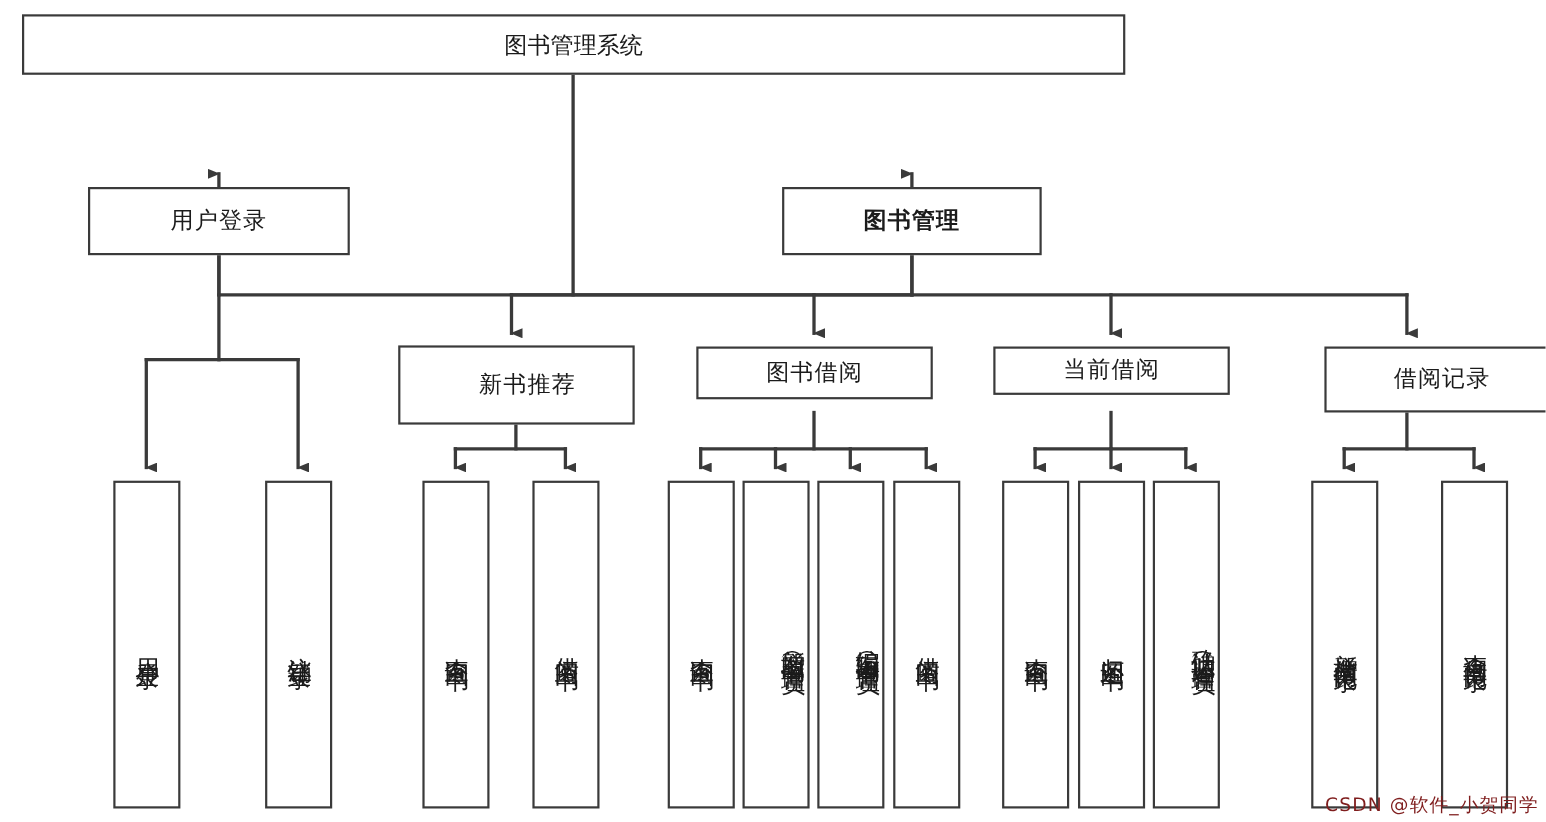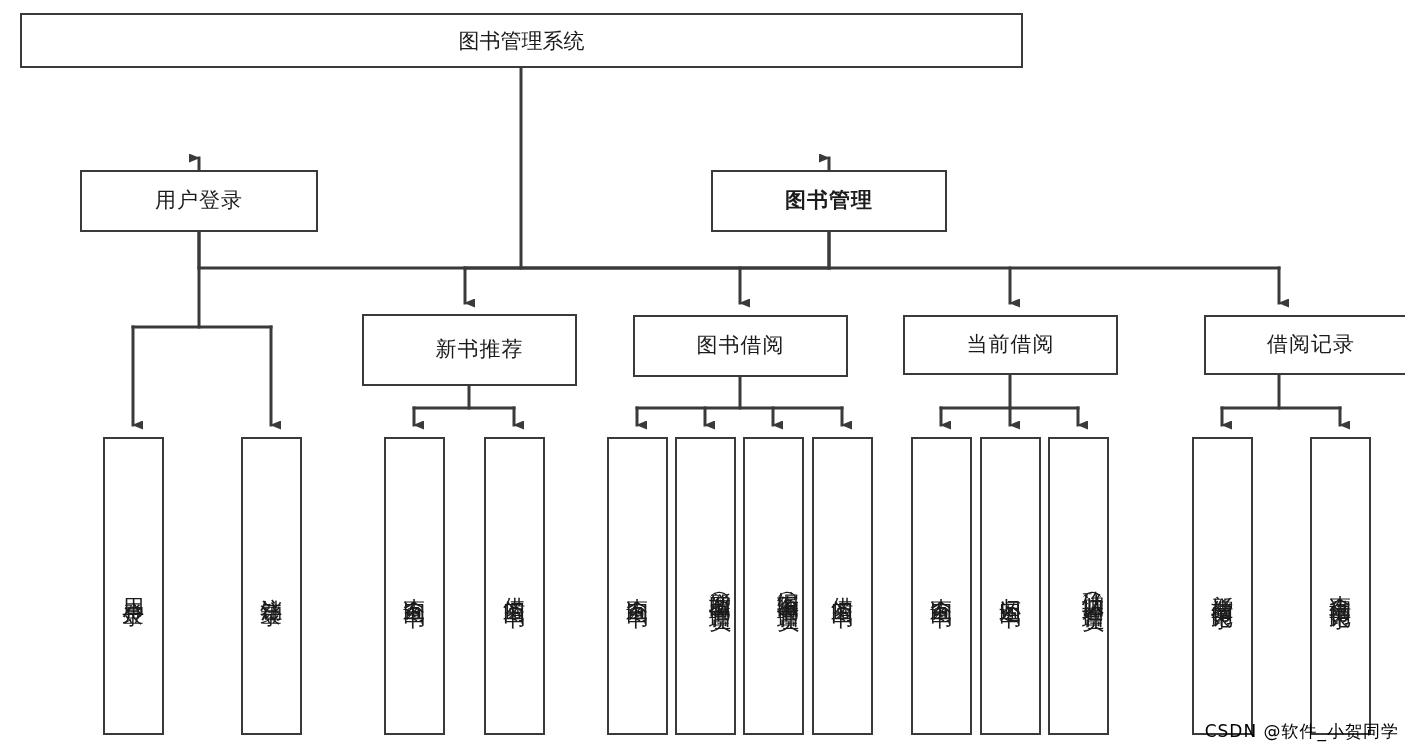--- a/index.html
+++ b/index.html
@@ -9,21 +9,21 @@
   svg#wires{position:absolute;left:0;top:0;width:1405px;height:747px;}
   .node{position:absolute;box-sizing:border-box;background:#ffffff;
         border:2px solid #3a3a3a;display:flex;align-items:center;
         justify-content:center;color:#1b1b1b;}
   .node.h{font-size:21px;letter-spacing:1px;line-height:1.1;}
   .node.root{font-size:21px;}
   .node.leaf{writing-mode:vertical-rl;text-orientation:upright;
              font-size:22px;letter-spacing:3px;line-height:1.25;
              padding:10px 0;align-items:flex-start;justify-content:center;}
   .node.leaf.mid{align-items:center;}
-  .wm{position:absolute;right:6px;bottom:4px;font-size:17px;color:#000000;
+  .wm{position:absolute;right:6px;bottom:4px;font-size:17px;color:#7f1d1d;
       letter-spacing:1px;white-space:nowrap;}
 </style>
 </head>
 <body>
 
 <div id="stage">
 
   <svg id="wires" viewBox="0 0 1405 747" xmlns="http://www.w3.org/2000/svg">
     <defs>
       <marker id="arw" markerWidth="9" markerHeight="11" refX="4.5" refY="10" orient="auto" markerUnits="userSpaceOnUse">
@@ -75,22 +75,22 @@
       <path d="M1340,408 L1340,425" marker-end="url(#arw)"></path>
     </g>
   </svg>
 
   <div class="node root" style="left:20px;top:13px;width:1003px;height:55px;">图书管理系统</div>
 
   <div class="node h" style="left:80px;top:170px;width:238px;height:62px;">用户登录</div>
   <div class="node h" style="left:711px;top:170px;width:236px;height:62px;font-weight:bold;">图书管理</div>
 
   <div class="node h" style="left:362px;top:314px;width:215px;height:72px;padding-left:20px;">新书推荐</div>
-  <div class="node h" style="left:633px;top:315px;width:215px;height:62px;">图书借阅</div>
-  <div class="node h" style="left:903px;top:315px;width:215px;height:60px;">当前借阅</div>
+  <div class="node h" style="left:633px;top:315px;width:215px;height:48px;">图书借阅</div>
+  <div class="node h" style="left:903px;top:315px;width:215px;height:44px;">当前借阅</div>
   <div class="node h" style="left:1204px;top:315px;width:214px;height:60px;">借阅记录</div>
 
   <div class="node leaf mid" style="left:103px;top:437px;width:61px;height:298px;">用户登录</div>
   <div class="node leaf mid" style="left:241px;top:437px;width:61px;height:298px;">注销登录</div>
 
   <div class="node leaf mid" style="left:384px;top:437px;width:61px;height:298px;">查询图书</div>
   <div class="node leaf mid" style="left:484px;top:437px;width:61px;height:298px;">借阅图书</div>
 
   <div class="node leaf mid" style="left:607px;top:437px;width:61px;height:298px;">查询图书</div>
   <div class="node leaf" style="left:675px;top:437px;width:61px;height:298px;">新增图书（管理员）</div>

